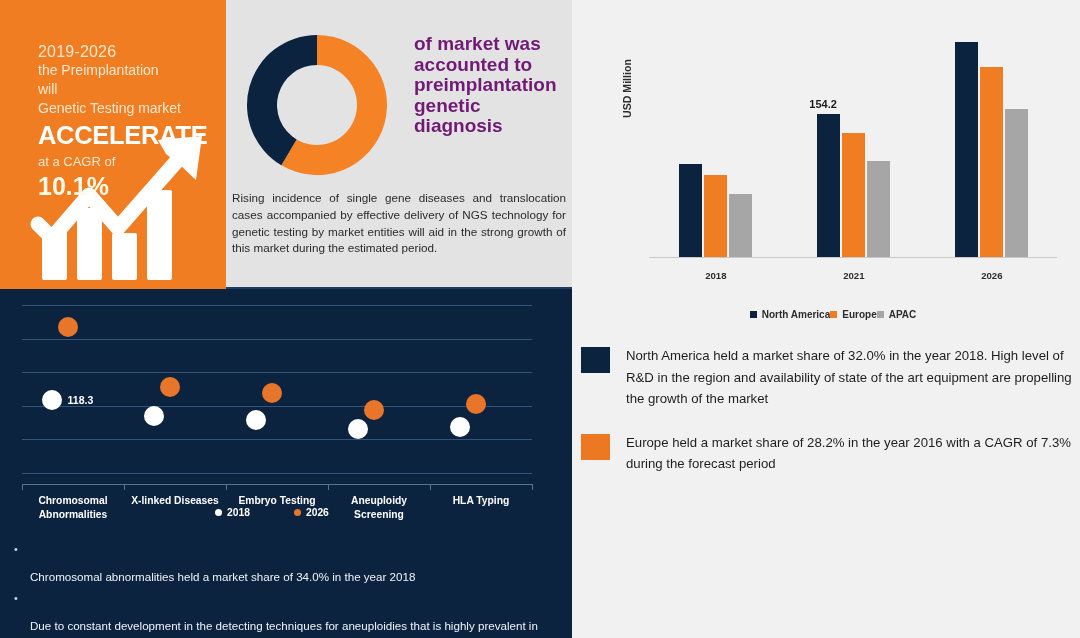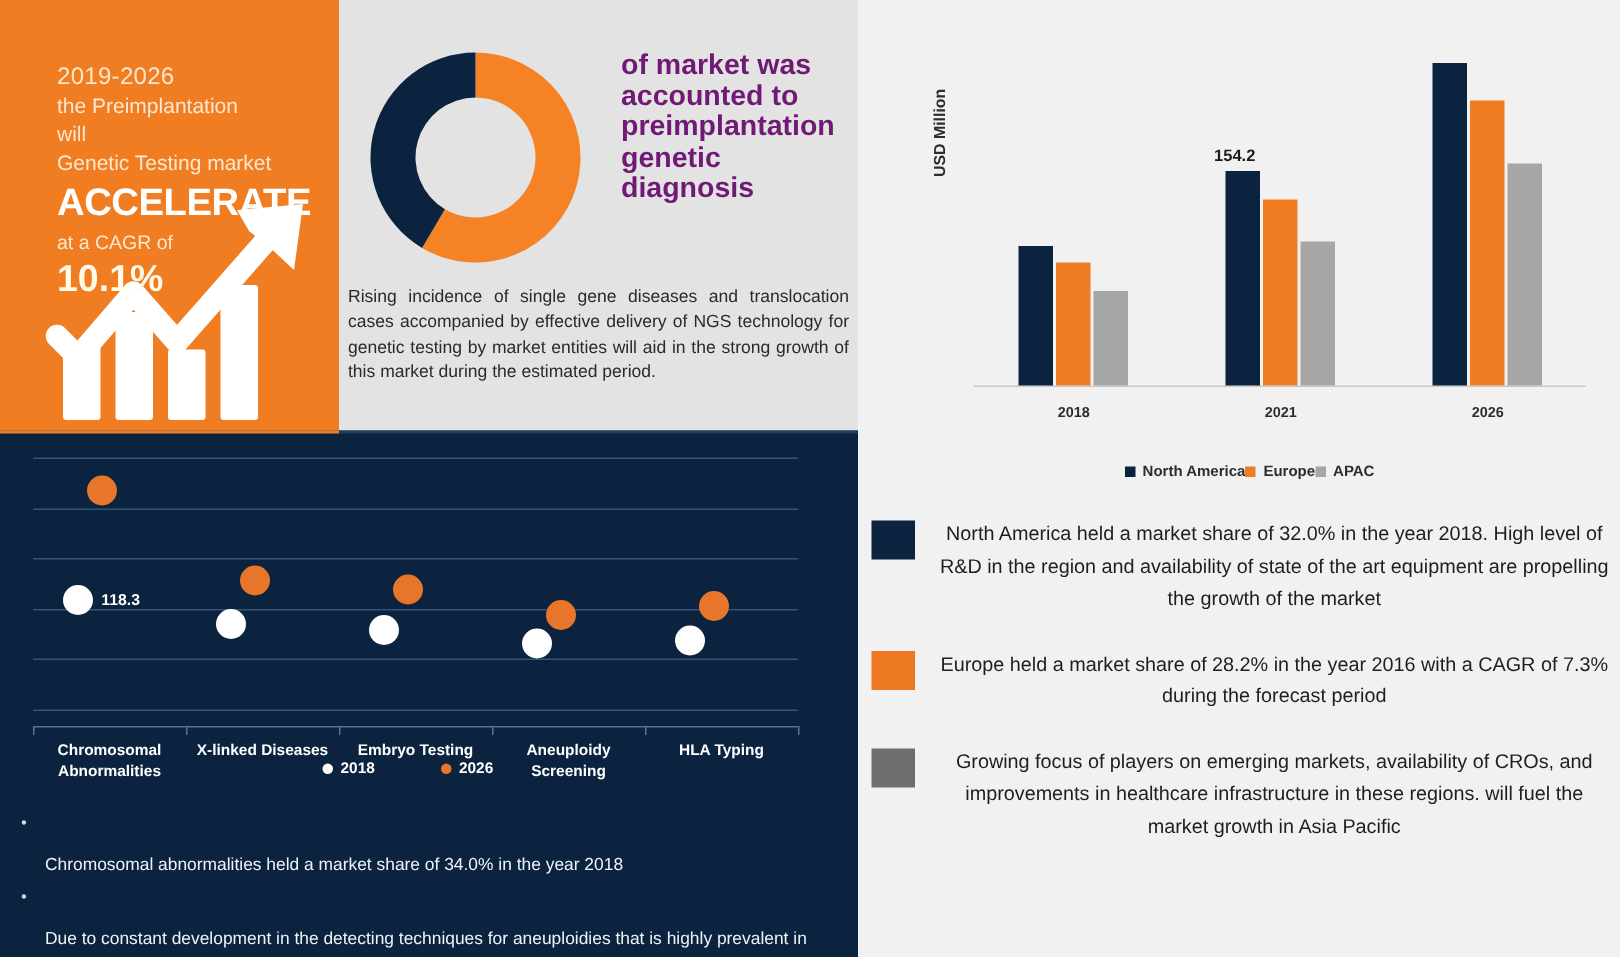--- a/index.html
+++ b/index.html
@@ -113,21 +113,21 @@
   }
   .bar-legend {
     position:absolute; left:0; right:0; top:272px;
     display:flex; justify-content:center; align-items:center;margin-top:19px;
   }
   .lg-item { display:flex; align-items:center; gap:5px; }
   .lg-sq { width:7px; height:7px; }
   .lg-txt { font-size:10px; font-weight:bold; color:#2d2d2d; }
 
   
-  .notes { position:absolute; left:8px; top:345px; width:492px;text-align:center; }
+  .notes { position:absolute; left:8px; top:345px; width:492px; }
   .note { display:flex; gap:16px; margin-bottom:22px; }
   .note-sw { width:29px; height:26px; flex:0 0 29px; margin-top:2px; }
   .note-txt { font-size:13.2px; color:#1e1e1e; line-height:21.5px; }
 </style>
 </head>
 <body>
 
 <div id="root">
 
   <div class="left-col">
@@ -271,20 +271,16 @@
 
     <div class="notes" id="notes">
         <div class="note">
           <div class="note-sw" style="background: rgb(12, 35, 64);"></div>
           <div class="note-txt">North America held a market share of 32.0% in the year 2018. High level of R&amp;D in the region and availability of state of the art equipment are propelling the growth of the market</div>
         </div>
         <div class="note">
           <div class="note-sw" style="background: rgb(236, 120, 34);"></div>
           <div class="note-txt">Europe held a market share of 28.2% in the year 2016 with a CAGR of 7.3% during the forecast period</div>
         </div>
-        <div class="note">
-          <div class="note-sw" style="background: rgb(110, 110, 110);"></div>
-          <div class="note-txt">Growing focus of players on emerging markets, availability of CROs, and improvements in healthcare infrastructure in these regions. will fuel the market growth in Asia Pacific</div>
-        </div>
       </div>
 
   </div>
 </div>
 
 </body></html>

